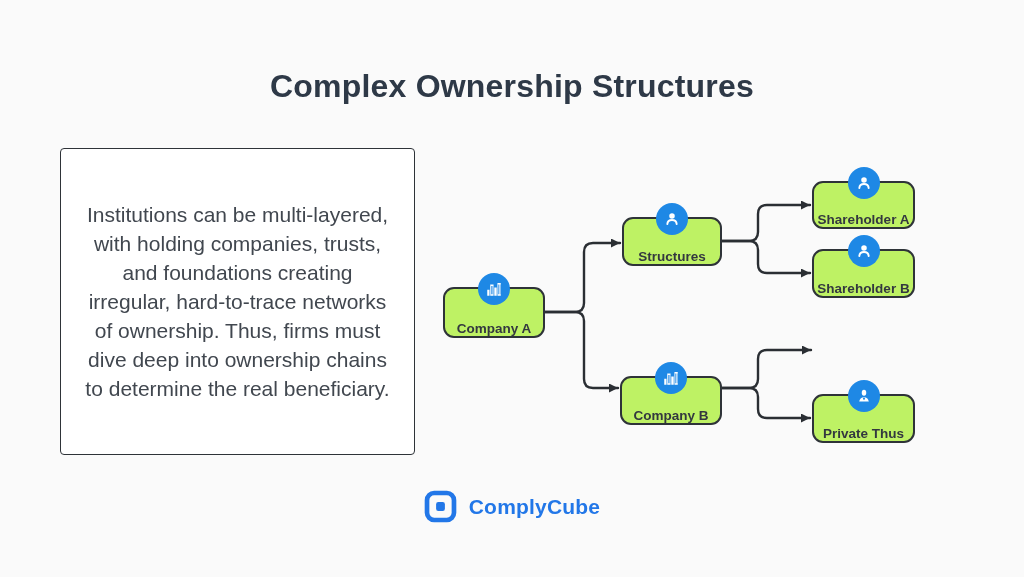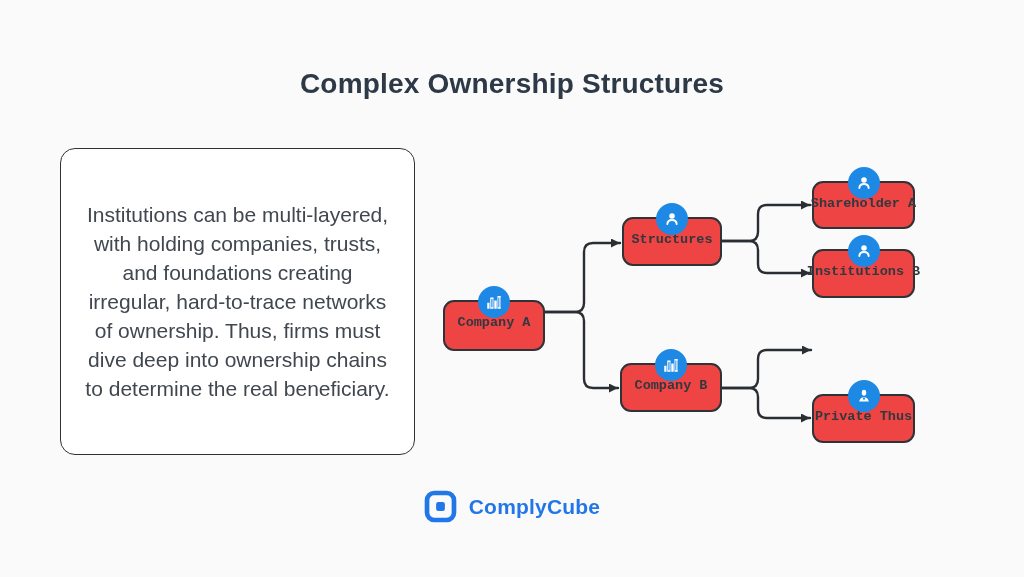--- a/index.html
+++ b/index.html
@@ -13,35 +13,35 @@
     background: #FAFAFA;
     overflow: hidden;
   }
 
   .page-title {
     position: absolute;
     top: 68px;
     left: 0;
     width: 100%;
     text-align: center;
-    font-size: 28px;
+    font-size: 32px;
     font-weight: 700;
     color: #2E3947;
     letter-spacing: 0.2px;
   }
 
   .desc-box {
     position: absolute;
     left: 60px;
     top: 148px;
     width: 355px;
     height: 307px;
     background: #FFFFFF;
     border: 1.5px solid #2E3338;
-    border-radius: 15px;
+    border-radius: 4px;
     display: flex;
     align-items: center;
     justify-content: center;
     padding: 20px 22px;
   }
   .desc-box p {
     text-align: center;
     font-size: 21px;
     line-height: 29px;
     color: #41474F;
@@ -51,28 +51,27 @@
   .connector-layer {
     position: absolute;
     inset: 0;
     width: 1024px;
     height: 577px;
     pointer-events: none;
   }
 
   .node {
     position: absolute;
-    background: #ef4444;
+    background: #bef264;
     border: 2px solid #2E3338;
     border-radius: 11px;
     display: flex;
-    align-items: flex-start;
+    align-items: flex-end;
     justify-content: center;
     padding-top: 13px;
-    font-family: Liberation Mono, monospace;
   }
   .node-label {
     font-size: 13.5px;
     font-weight: 700;
     color: #33383F;
     white-space: nowrap;
   }
   .node-circle {
     position: absolute;
     top: -16px;
@@ -82,23 +81,23 @@
     height: 32px;
     border-radius: 50%;
     background: #1E88E5;
     display: flex;
     align-items: center;
     justify-content: center;
   }
   .node-circle svg { width: 18px; height: 18px; display: block; }
 
   
-  .n-company-a    { left: 443px; top: 300px; width: 102px; height: 51px; }
+  .n-company-a    { left: 443px; top: 287px; width: 102px; height: 51px; }
   .n-shareholder  { left: 622px; top: 217px; width: 100px; height: 49px; }
-  .n-company-b    { left: 620px; top: 363px; width: 102px; height: 49px; }
+  .n-company-b    { left: 620px; top: 376px; width: 102px; height: 49px; }
   .n-shareholder-a{ left: 812px; top: 181px; width: 103px; height: 48px; }
   .n-shareholder-b{ left: 812px; top: 249px; width: 103px; height: 49px; }
   .n-foundation   { left: 813px; top: 326px; width: 102px; height: 48px; }
   .n-private-owner{ left: 812px; top: 394px; width: 103px; height: 49px; }
 
   .footer-logo {
     position: absolute;
     left: 0;
     top: 490px;
     width: 100%;
@@ -198,21 +197,21 @@
     <span class="node-label">Shareholder A</span>
   </div>
 
   <div class="node n-shareholder-b">
     <span class="node-circle">
       <svg viewBox="0 0 24 24">
         <circle cx="12" cy="8" r="3.7" fill="#FFFFFF"></circle>
         <path d="M5.8 18.6 C6 15 8.6 13.2 12 13.2 S18 15 18.2 18.6" fill="none" stroke="#FFFFFF" stroke-width="2.6" stroke-linecap="round"></path>
       </svg>
     </span>
-    <span class="node-label">Institutions B</span>
+    <span class="node-label">Shareholder B</span>
   </div>
 
 
   <div class="node n-private-owner">
     <span class="node-circle">
       <svg viewBox="0 0 24 24">
         <ellipse cx="12" cy="7.6" rx="3" ry="3.9" fill="#FFFFFF"></ellipse>
         <path d="M5.6 19.4 C6.2 15.6 8.8 13.6 12 13.6 S17.8 15.6 18.4 19.4 Z" fill="#FFFFFF"></path>
         <path d="M12 13.6 L10.4 15.4 L12 17.6 L13.6 15.4 Z" fill="#1E88E5"></path>
       </svg>

